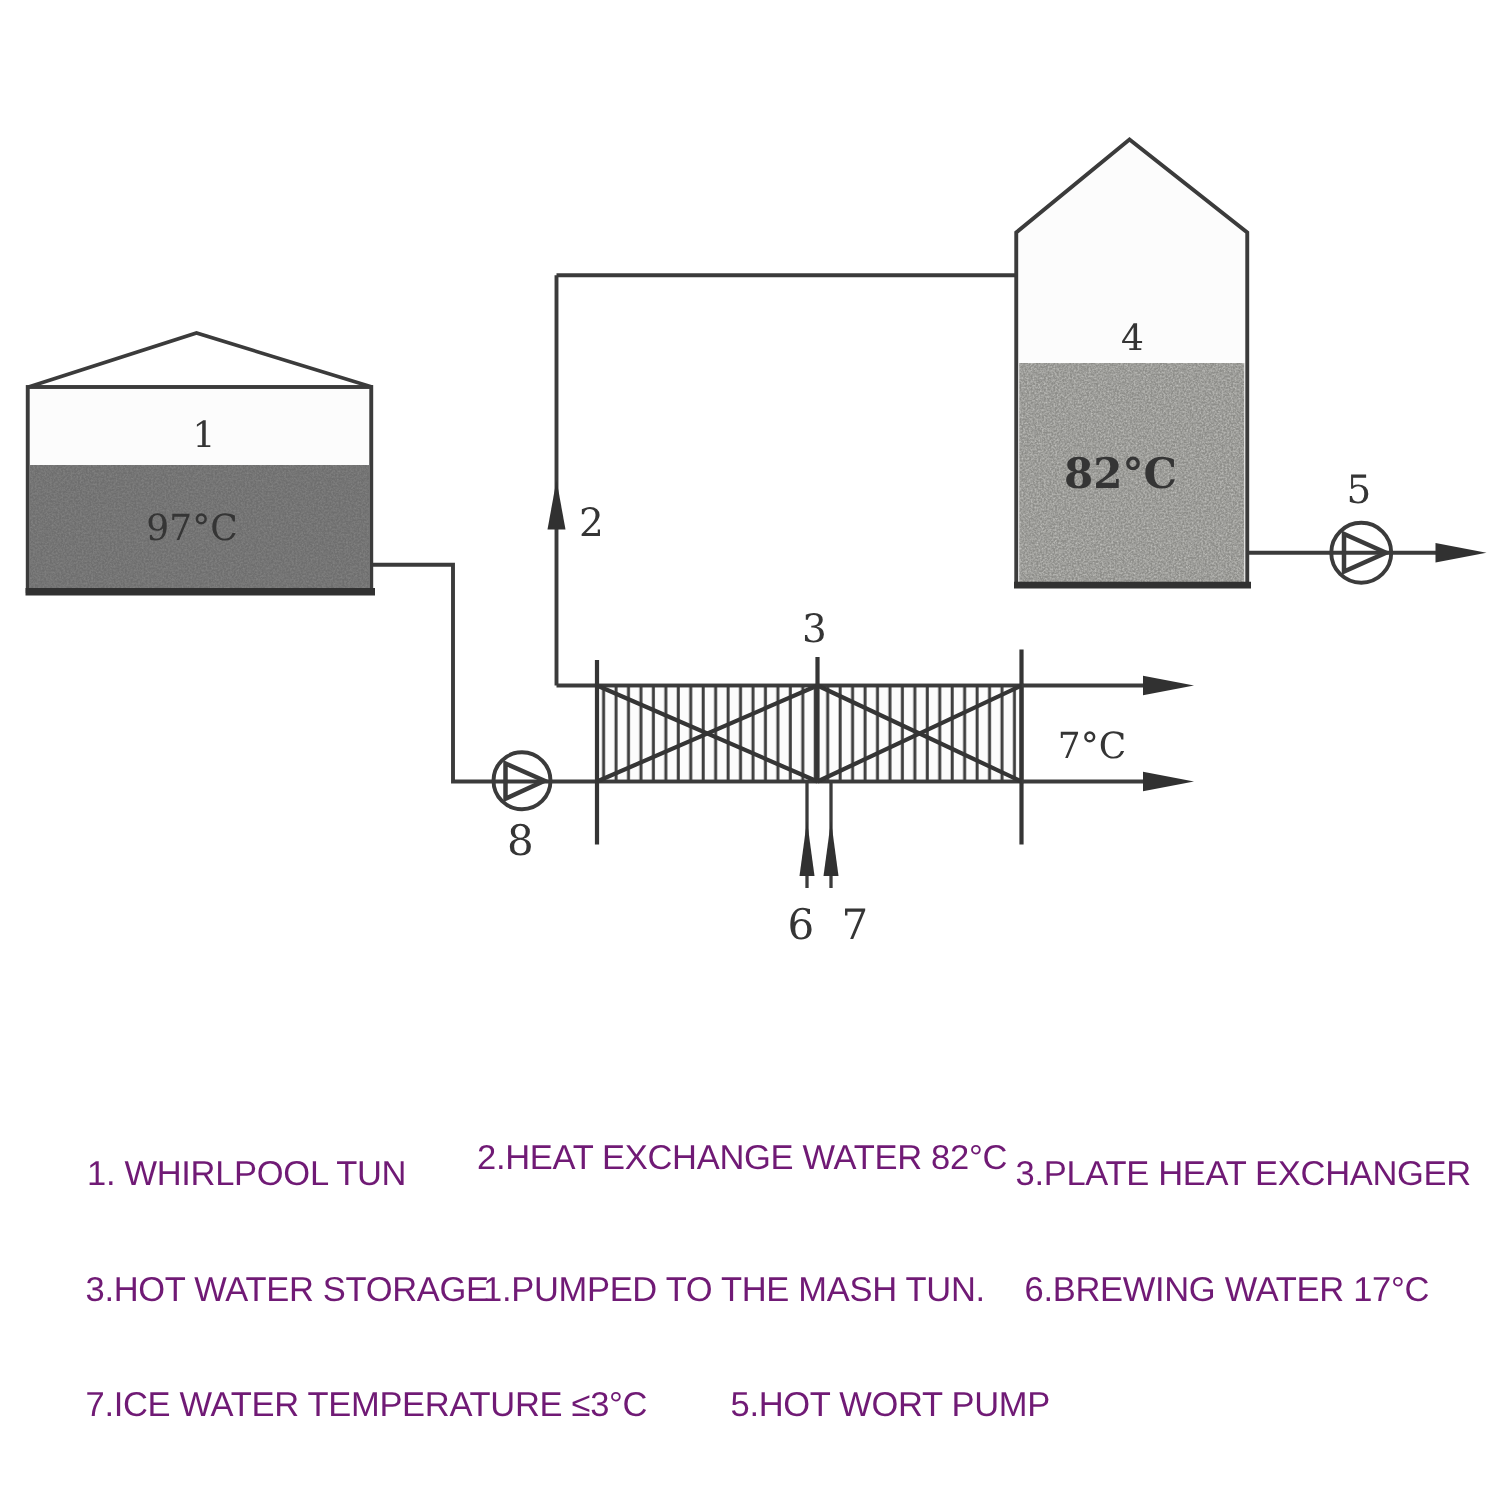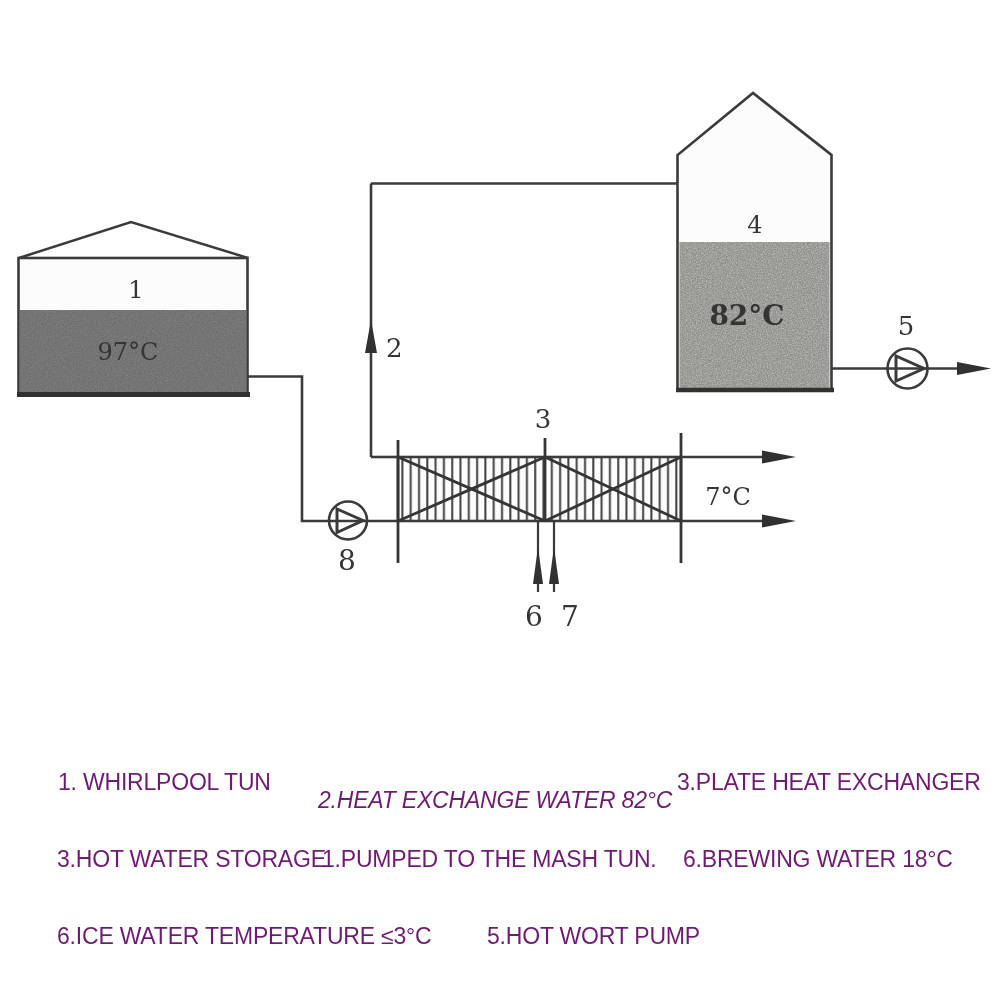--- a/index.html
+++ b/index.html
@@ -19,21 +19,21 @@
   }
   .legend-item {
     position: absolute;
     font-size: 23px;
     letter-spacing: -0.2px;
     color: #701a75;
     white-space: nowrap;
     line-height: 1;
   }
   .li1 { left: 58px;  top: 771px; }
-  .li2 { left: 318px; top: 789px; font-style: italic; }
+  .li2 { left: 318px; top: 760px; }
   .li3 { left: 677px; top: 771px; text-align: right; }
   .li4 { left: 57px;  top: 848px; }
   .li5 { left: 322px; top: 848px; }
   .li6 { left: 683px; top: 848px; }
   .li7 { left: 57px;  top: 925px; }
   .li8 { left: 487px; top: 925px; }
 
   text.dnum {
     font-family: "DejaVu Serif", "Liberation Serif", serif;
     fill: #333333;
@@ -127,18 +127,18 @@
       <text class="dnum" x="906" y="335" font-size="26" text-anchor="middle">5</text>
     </g>
   </svg>
 
   <div>
     <div class="legend-item li1">1. WHIRLPOOL TUN</div>
     <div class="legend-item li2">2.HEAT EXCHANGE WATER 82°C</div>
     <div class="legend-item li3">3.PLATE HEAT EXCHANGER</div>
     <div class="legend-item li4">3.HOT WATER STORAGE</div>
     <div class="legend-item li5">1.PUMPED TO THE MASH TUN.</div>
-    <div class="legend-item li6">6.BREWING WATER 18°C</div>
-    <div class="legend-item li7">6.ICE WATER TEMPERATURE ≤3°C</div>
+    <div class="legend-item li6">6.BREWING WATER 17°C</div>
+    <div class="legend-item li7">7.ICE WATER TEMPERATURE ≤3°C</div>
     <div class="legend-item li8">5.HOT WORT PUMP</div>
   </div>
 
 </div>
 
 </body></html>

